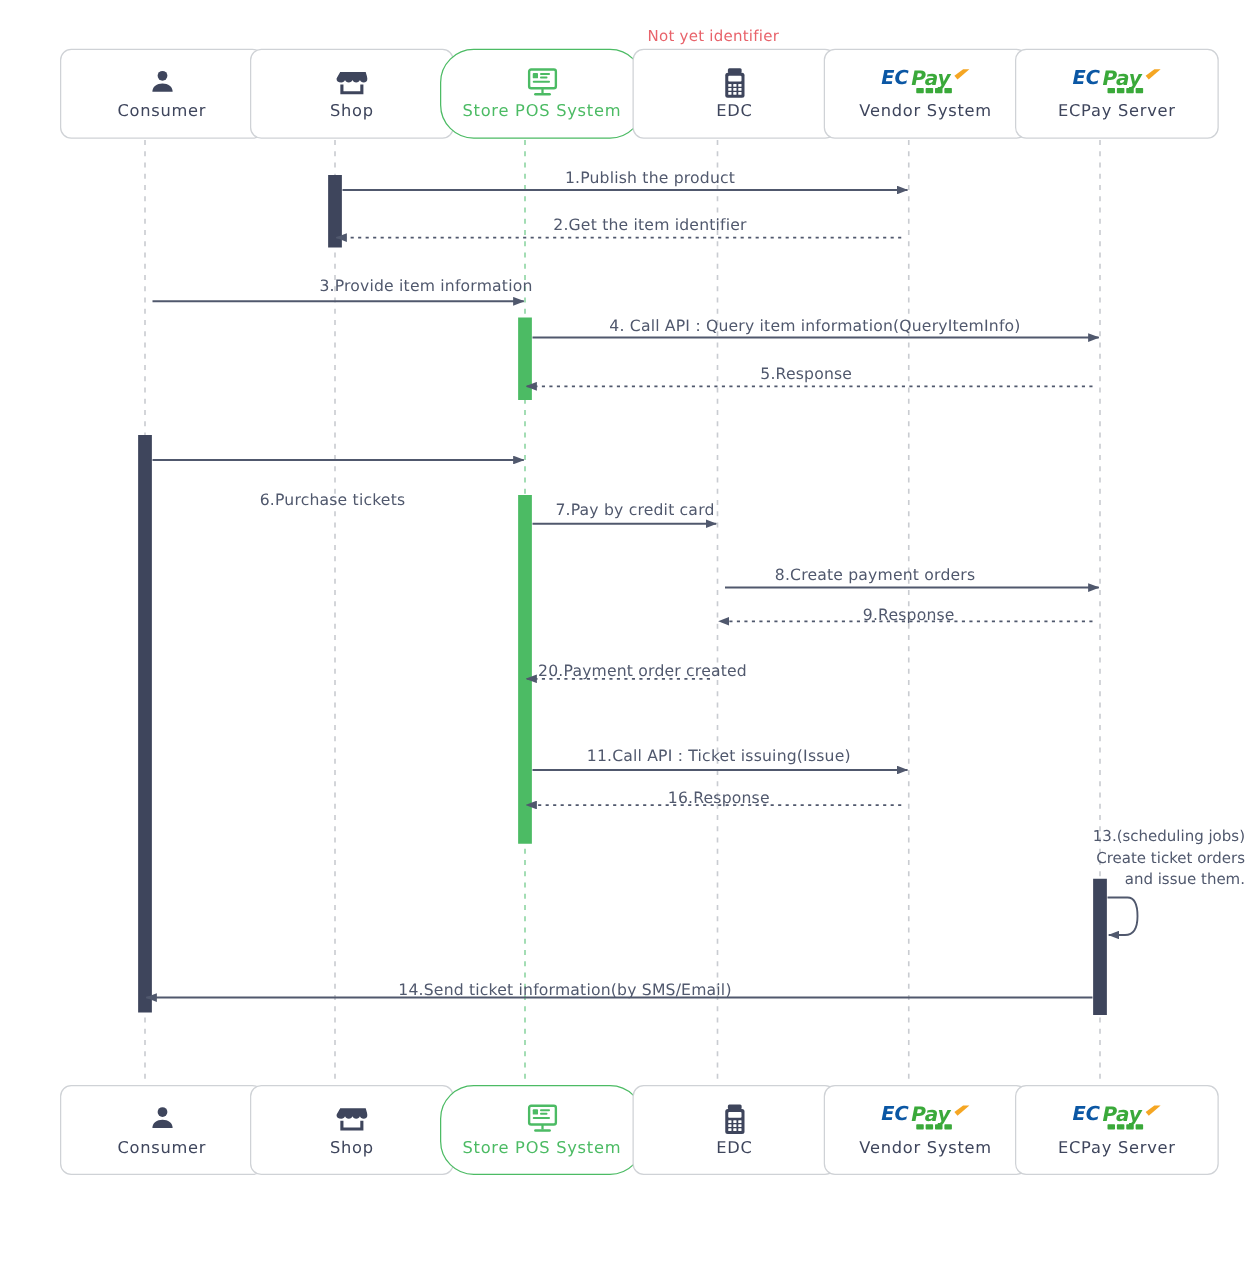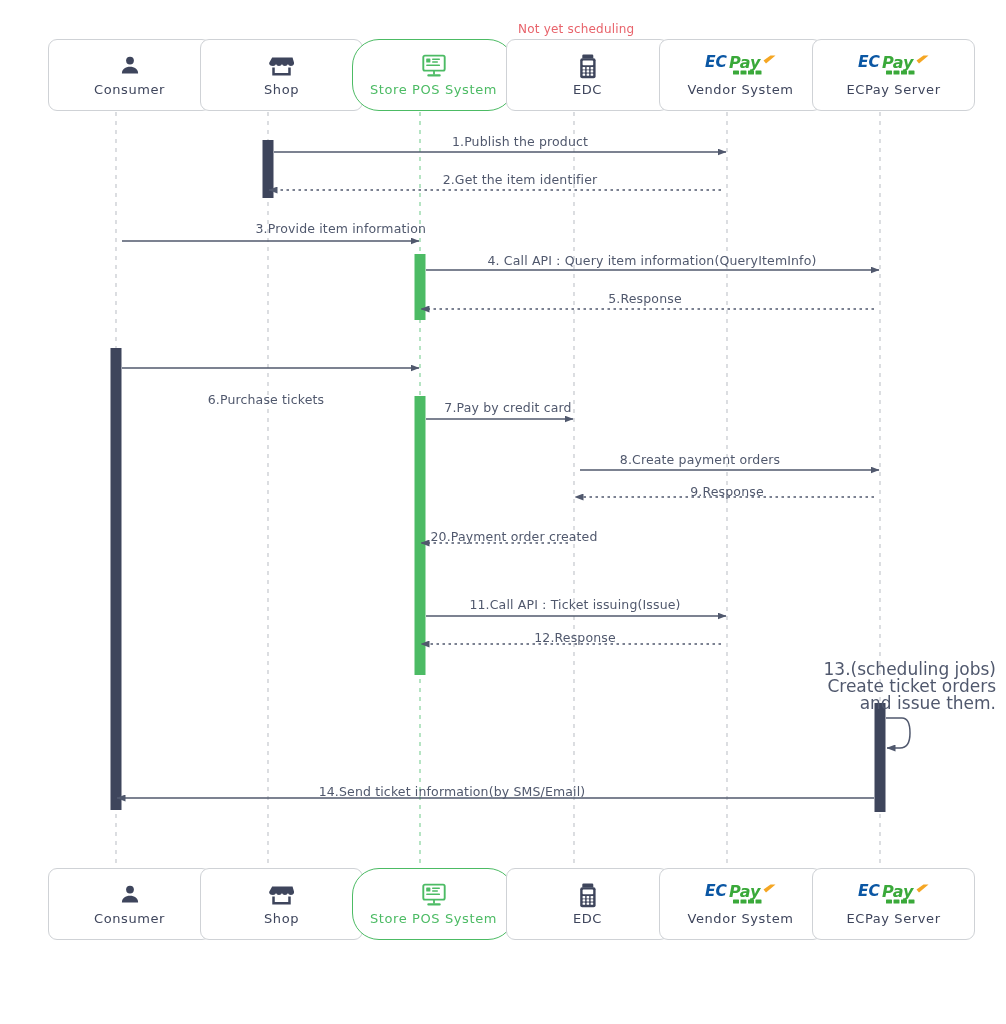--- a/index.html
+++ b/index.html
@@ -35,21 +35,21 @@
 
   .msg-label{
     position:absolute;font-size:12.5px;color:#50586d;
     letter-spacing:.15px;white-space:nowrap;
     font-family:"DejaVu Sans","Liberation Sans",sans-serif;
   }
   .msg-label.center{transform:translateX(-50%);}
   .msg-label.right{transform:translateX(-100%);}
 
   .self-note{
-    position:absolute;font-size:17px;color:#50586d;line-height:17px;
+    position:absolute;font-size:12px;color:#50586d;line-height:17px;
     text-align:right;white-space:pre;
   }
 </style>
 </head>
 <body>
 
 <div id="diagram-root">
 
   <svg id="seq-svg" viewBox="0 0 1006 1024" xmlns="http://www.w3.org/2000/svg">
     <defs>
@@ -262,33 +262,33 @@
               <rect x="36.5" y="17.4" width="6" height="4.2" rx="0.6"></rect>
               <rect x="44" y="17.4" width="6" height="4.2" rx="0.6"></rect>
               <rect x="51.5" y="17.4" width="6" height="4.2" rx="0.6"></rect>
             </g>
           </svg>
         </div>
         <div class="actor-label">ECPay Server</div>
       </div>
     </div>
 
-  <div class="note-text" id="note-not-available" style="left: 518px; top: 22px;">Not yet scheduling</div>
+  <div class="note-text" id="note-not-available" style="left: 518px; top: 22px;">Not yet identifier</div>
 
   <div id="message-labels">
       <div class="msg-label center" style="left: 520px; top: 134px;">1.Publish the product</div>
       <div class="msg-label center" style="left: 520px; top: 172px; text-align: right;">2.Get the item identifier</div>
       <div class="msg-label right" style="left: 426px; top: 221px;">3.Provide item information</div>
       <div class="msg-label center" style="left: 652px; top: 253px;">4. Call API：Query item information(QueryItemInfo)</div>
       <div class="msg-label center" style="left: 645px; top: 291px;">5.Response</div>
       <div class="msg-label center" style="left: 266px; top: 350px; margin-top: 42px;">6.Purchase tickets</div>
       <div class="msg-label center" style="left: 508px; top: 400px;">7.Pay by credit card</div>
       <div class="msg-label center" style="left: 700px; top: 452px;">8.Create payment orders</div>
       <div class="msg-label center" style="left: 727px; top: 484px;">9.Response</div>
       <div class="msg-label center" style="left: 514px; top: 529px;">20.Payment order created</div>
       <div class="msg-label center" style="left: 575px; top: 597px;">11.Call API：Ticket issuing(Issue)</div>
-      <div class="msg-label center" style="left: 575px; top: 630px;">12.Response</div>
+      <div class="msg-label center" style="left: 575px; top: 630px;">16.Response</div>
       <div class="msg-label center" style="left: 452px; top: 784px;">14.Send ticket information(by SMS/Email)</div>
     </div>
 
   <div class="self-note" id="self-note" style="left: 796px; top: 661px; width: 200px;"><div>13.(scheduling jobs)</div><div>Create ticket orders</div><div>and issue them.</div></div>
 
 </div>
 
 </body></html>

